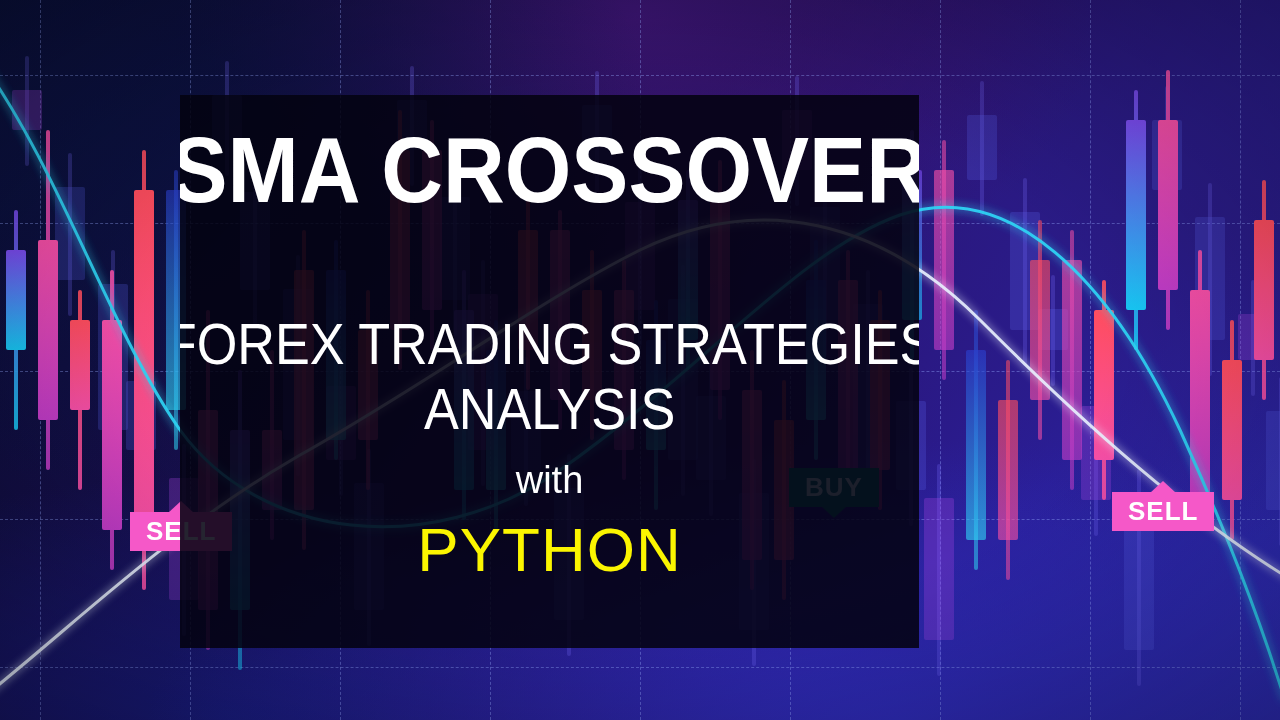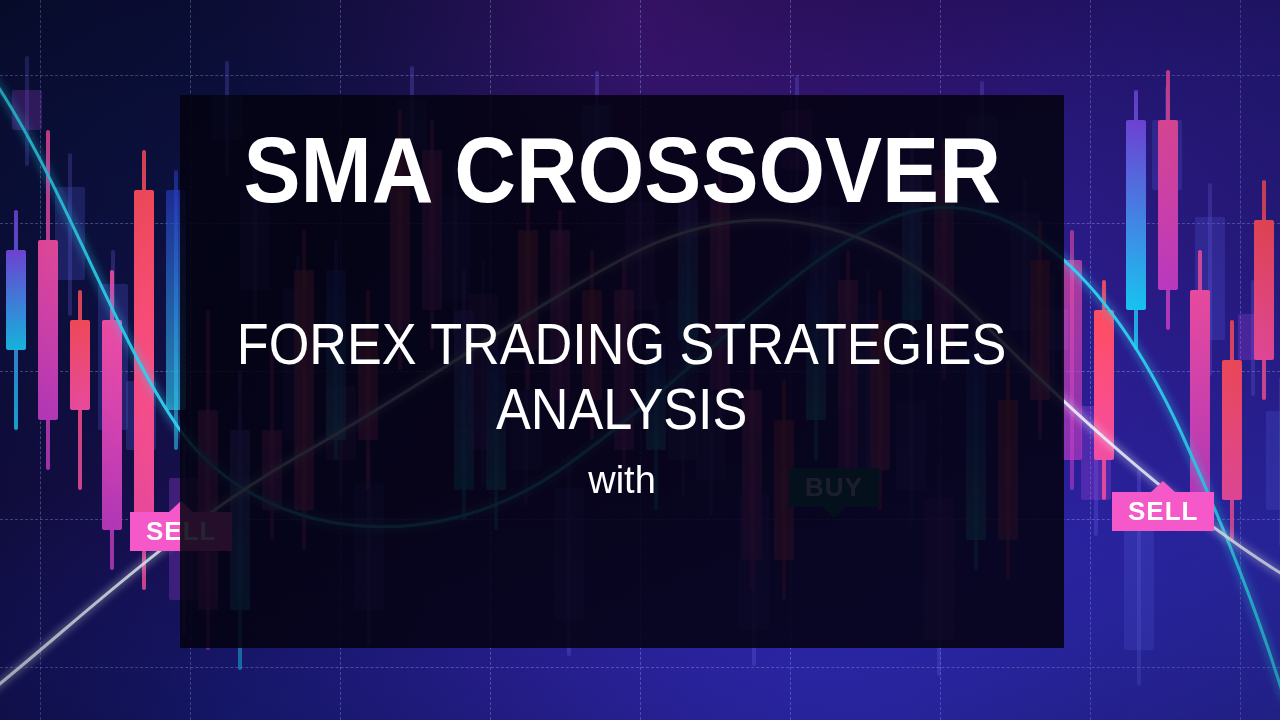--- a/index.html
+++ b/index.html
@@ -64,21 +64,21 @@
   .badge .point{
     position:absolute;left:50%;transform:translateX(-50%);
     width:0;height:0;border-left:13px solid transparent;border-right:13px solid transparent;
   }
   .badge.sell .point{top:-11px;border-bottom:12px solid #f558c8;}
   .badge.buy  .point{bottom:-11px;border-top:12px solid #0c6f72;}
 
   
   .panel{
     position:absolute;
-    left:180px;top:95px;width:884px;height:553px;
+    left:180px;top:95px;width:739px;height:553px;
     background:rgba(4,2,16,.865);
     overflow:hidden;
   }
   .panel-inner{
     position:absolute;inset:0;
     display:flex;flex-direction:column;
     align-items:center;
     text-align:center;
   }
 
@@ -492,16 +492,17 @@
         <div class="chip">SELL<div class="point"></div></div>
       </div>
     </div>
 
   <div class="panel">
     <div class="panel-inner">
       <div class="title">SMA CROSSOVER</div>
       <div class="sub1">FOREX TRADING STRATEGIES</div>
       <div class="sub2">ANALYSIS</div>
       <div class="with">with</div>
+      <div class="python">PYTHON</div>
     </div>
   </div>
 
 </div>
 
 </body></html>

